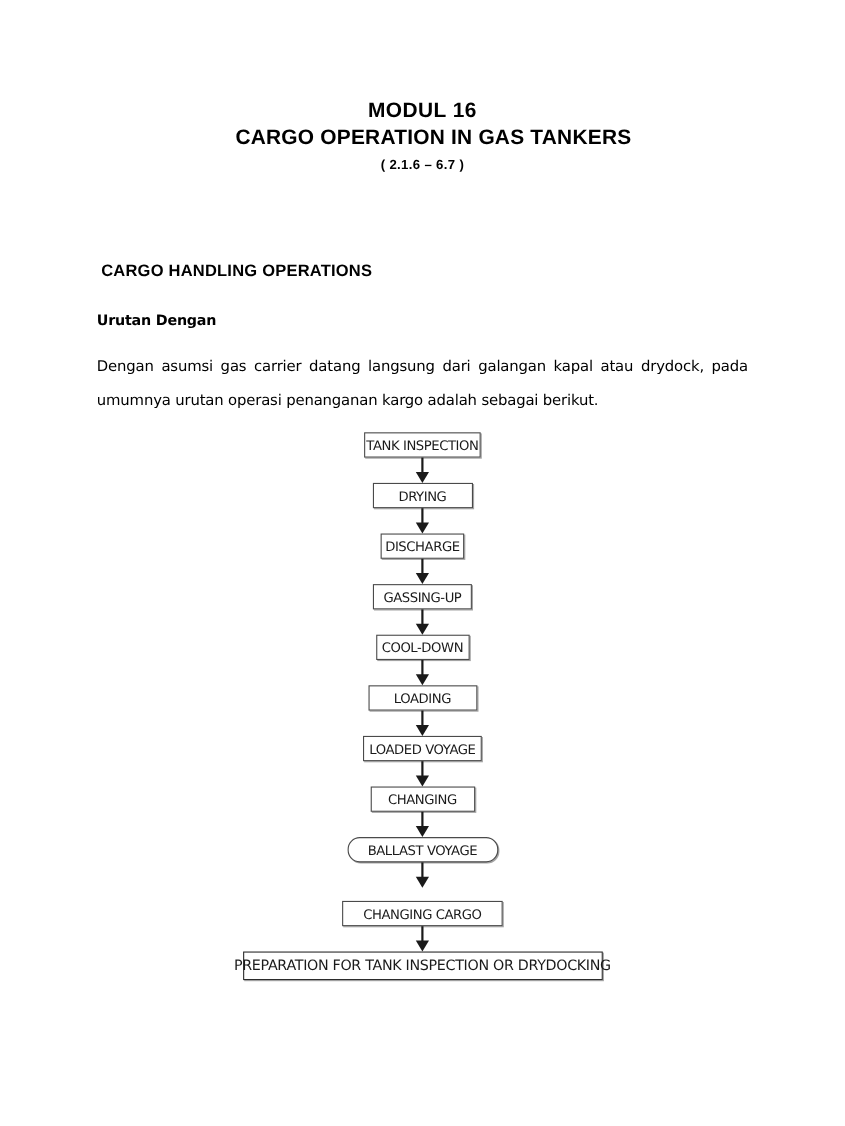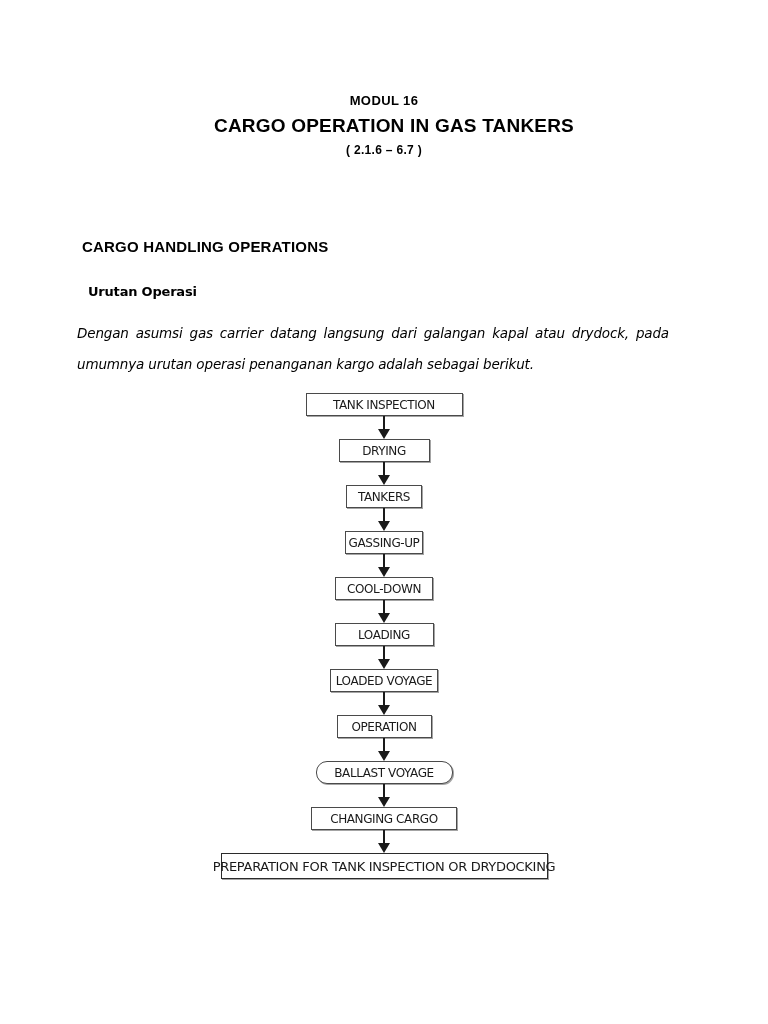--- a/index.html
+++ b/index.html
@@ -24,21 +24,21 @@
 
   
   .title-block {
     position: absolute;
     left: 0;
     right: 0;
     top: 88px;
     text-align: center;
   }
   .title-line-1 {
-    font-size: 13px;
+    font-size: 19px;
     font-weight: bold;
     letter-spacing: 0.4px;
     line-height: 25px;
   }
   .title-line-2 {
     font-size: 19px;
     font-weight: bold;
     letter-spacing: 0.2px;
     line-height: 26px;
     padding-left: 20px;
@@ -46,48 +46,47 @@
   .title-sub {
     font-size: 12px;
     font-weight: bold;
     line-height: 22px;
     letter-spacing: 0.3px;
   }
 
   
   .section-heading {
     position: absolute;
-    left: 82px;
+    left: 92px;
     top: 238px;
     font-size: 15px;
     font-weight: bold;
     letter-spacing: 0.2px;
   }
 
   .sub-heading {
     position: absolute;
     left: 88px;
     top: 284px;
     font-size: 13px;
     font-weight: bold;
     font-family: "DejaVu Sans", sans-serif;
     letter-spacing: -0.2px;
   }
 
   .body-paragraph {
     position: absolute;
-    left: 77px;
+    left: 88px;
     top: 318px;
     width: 592px;
     font-size: 13.5px;
     line-height: 31px;
     text-align: justify;
     font-family: "DejaVu Sans", sans-serif;
     letter-spacing: -0.15px;
-    font-style: italic;
   }
   .body-paragraph > span { display: inline; }
 
   
   .flowchart {
     position: absolute;
     left: 0;
     right: 0;
     top: 393px;
     display: flex;
@@ -152,62 +151,62 @@
 <div class="page">
 
   <div class="title-block">
     <div class="title-line-1">MODUL 16</div>
     <div class="title-line-2">CARGO OPERATION IN GAS TANKERS</div>
     <div class="title-sub">( 2.1.6 – 6.7 )</div>
   </div>
 
   <div class="section-heading">CARGO HANDLING OPERATIONS</div>
 
-  <div class="sub-heading">Urutan Operasi</div>
+  <div class="sub-heading">Urutan Dengan</div>
 
   <div class="body-paragraph"><span>Dengan asumsi gas carrier datang langsung dari galangan kapal atau drydock, pada umumnya urutan operasi penanganan kargo adalah sebagai berikut.</span></div>
 
   <div class="flowchart" id="flowchart">
-      <div class="node" style="width: 157px;">
+      <div class="node" style="width: 106px;">
         <span>TANK INSPECTION</span>
       </div>
       <div class="arrow"></div>
       <div class="node" style="width: 91px;">
         <span>DRYING</span>
       </div>
       <div class="arrow"></div>
       <div class="node" style="width: 76px;">
-        <span>TANKERS</span>
-      </div>
-      <div class="arrow"></div>
-      <div class="node" style="width: 78px;">
+        <span>DISCHARGE</span>
+      </div>
+      <div class="arrow"></div>
+      <div class="node" style="width: 90px;">
         <span>GASSING-UP</span>
       </div>
       <div class="arrow"></div>
-      <div class="node" style="width: 98px;">
+      <div class="node" style="width: 85px;">
         <span>COOL-DOWN</span>
       </div>
       <div class="arrow"></div>
       <div class="node" style="width: 99px;">
         <span>LOADING</span>
       </div>
       <div class="arrow"></div>
       <div class="node" style="width: 108px;">
         <span>LOADED VOYAGE</span>
       </div>
       <div class="arrow"></div>
       <div class="node" style="width: 95px;">
-        <span>OPERATION</span>
+        <span>CHANGING</span>
       </div>
       <div class="arrow"></div>
       <div class="node" style="width: 137px; border-radius: 11px;">
         <span>BALLAST VOYAGE</span>
       </div>
       <div class="arrow"></div>
-      <div class="node" style="width: 146px;">
+      <div class="node" style="width: 146px; margin-top: 12px;">
         <span>CHANGING CARGO</span>
       </div>
       <div class="arrow"></div>
       <div class="node wide" style="width: 327px;">
         <span>PREPARATION FOR TANK INSPECTION OR DRYDOCKING</span>
       </div>
     </div>
 
 </div>
 

